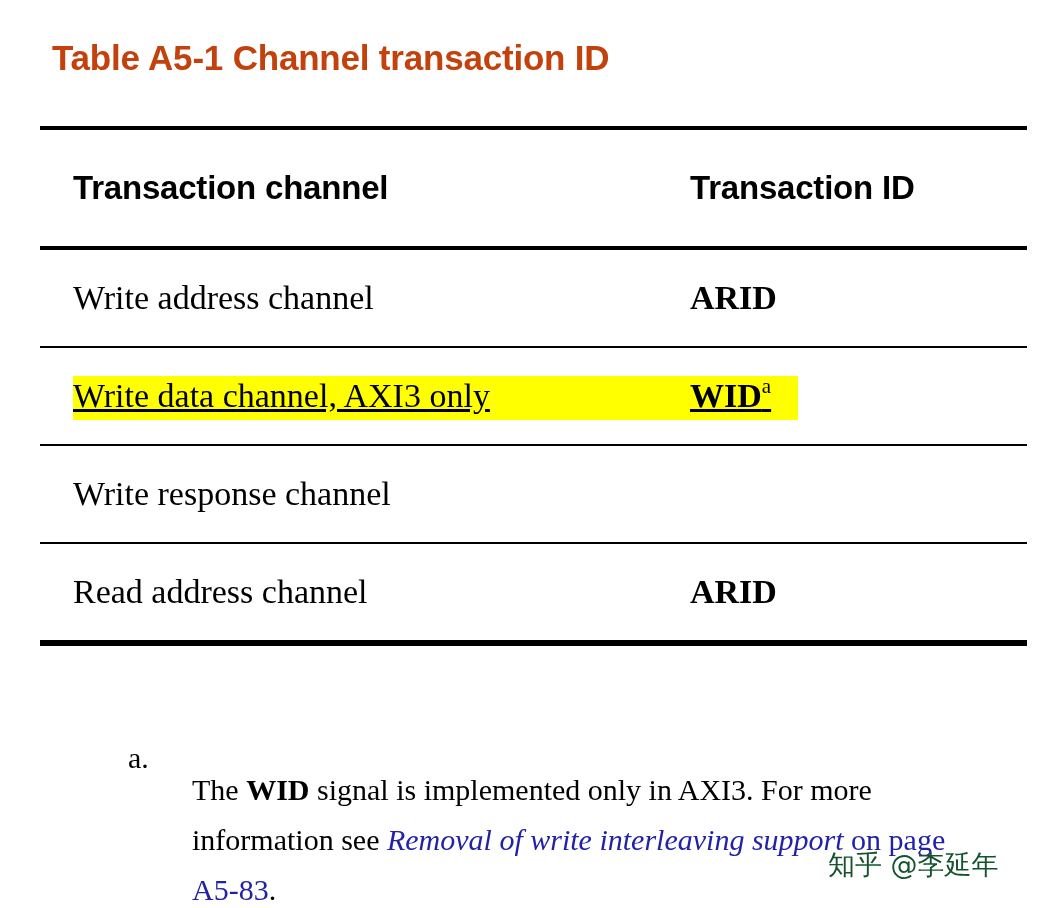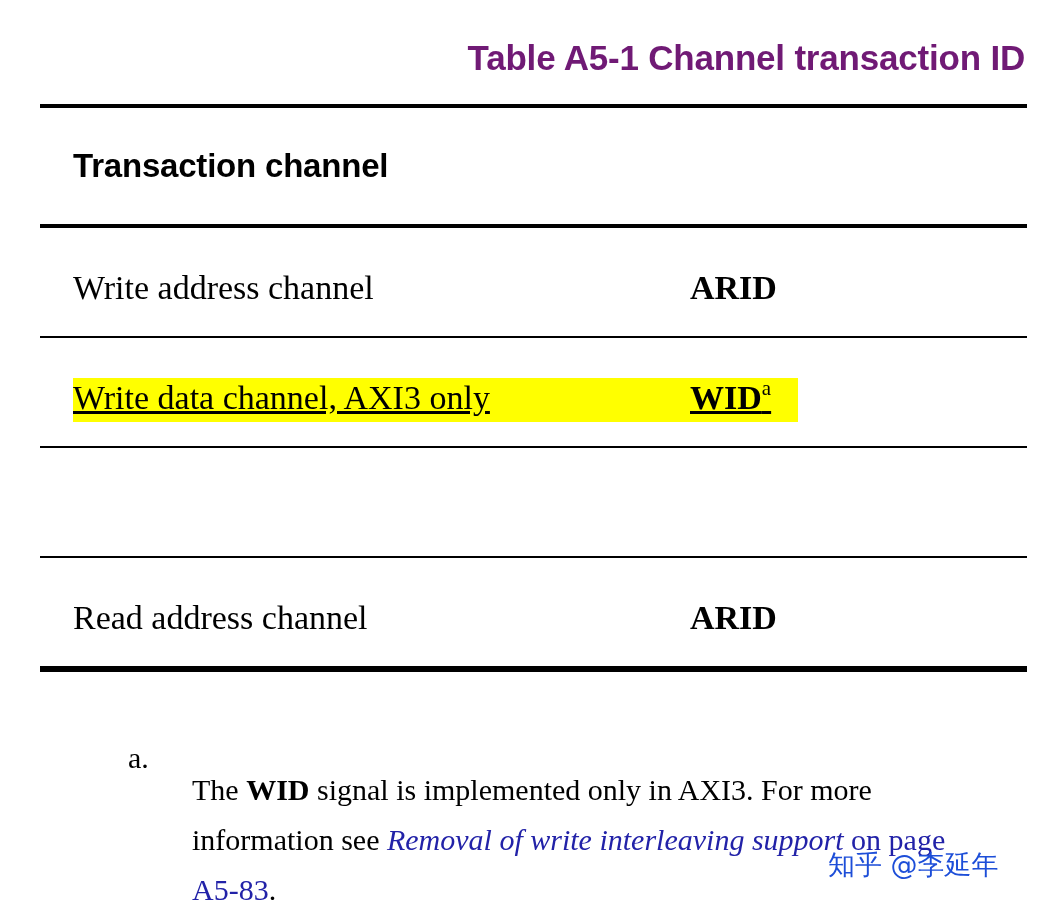--- a/index.html
+++ b/index.html
@@ -13,38 +13,37 @@
     position: relative;
     overflow: hidden;
     font-family: "Liberation Serif", "DejaVu Serif", serif;
     color: #000000;
     -webkit-font-smoothing: antialiased;
   }
 
   
   .table-caption {
     position: absolute;
-    left: 38px;
+    left: 52px;
     top: 36px;
     width: 987px;
-    text-align: right;
     font-family: "Liberation Sans", "DejaVu Sans", sans-serif;
     font-weight: bold;
     font-size: 35px;
     line-height: 44px;
     letter-spacing: -0.2px;
-    color: #701a75;
+    color: #c2410c;
     white-space: nowrap;
   }
 
   
   .table-wrap {
     position: absolute;
     left: 40px;
-    top: 104px;
+    top: 126px;
     width: 987px;
   }
   .rule {
     width: 100%;
     background: #000000;
     font-size: 0;
     line-height: 0;
   }
   .rule-thick { height: 4px; }
   .rule-thin  { height: 2px; }
@@ -67,21 +66,20 @@
     font-weight: bold;
     font-size: 33px;
     line-height: 38px;
     letter-spacing: -0.2px;
     color: #000000;
   }
 
   
   .t-row.body {
     height: 96px;
-    margin-top: 12px;
   }
   .cell-channel {
     width: 650px;
     padding-left: 33px;
     box-sizing: border-box;
     font-size: 34px;
     line-height: 40px;
     white-space: nowrap;
   }
   .cell-id {
@@ -148,56 +146,58 @@
   }
 
   
   .watermark {
     position: absolute;
     left: 828px;
     top: 848px;
     font-family: "DejaVu Sans", "Liberation Sans", sans-serif;
     font-size: 27px;
     line-height: 34px;
-    color: #1d4ed8;
+    color: #14532d;
     white-space: nowrap;
     user-select: none;
   }
 </style>
 </head>
 <body>
 
 <div class="table-caption">Table A5-1 Channel transaction ID</div>
 
 <div class="table-wrap">
 
   <div class="rule rule-thick"></div>
 
   <div class="t-row header">
     <div class="cell-channel">Transaction channel</div>
+    <div class="cell-id">Transaction ID</div>
   </div>
 
   <div class="rule rule-thick"></div>
 
   <div class="t-row body">
     <div class="cell-channel">Write address channel</div>
     <div class="cell-id">ARID</div>
   </div>
 
   <div class="rule rule-thin"></div>
 
   <div class="t-row body highlight">
     <div class="hl-band"></div>
     <div class="cell-channel">Write data channel, AXI3 only</div>
     <div class="cell-id"><span>WID</span><span class="sup-note">a</span></div>
   </div>
 
   <div class="rule rule-thin"></div>
 
   <div class="t-row body">
+    <div class="cell-channel">Write response channel</div>
   </div>
 
   <div class="rule rule-thin"></div>
 
   <div class="t-row body">
     <div class="cell-channel">Read address channel</div>
     <div class="cell-id">ARID</div>
   </div>
 
   <div class="rule rule-thin"></div>

